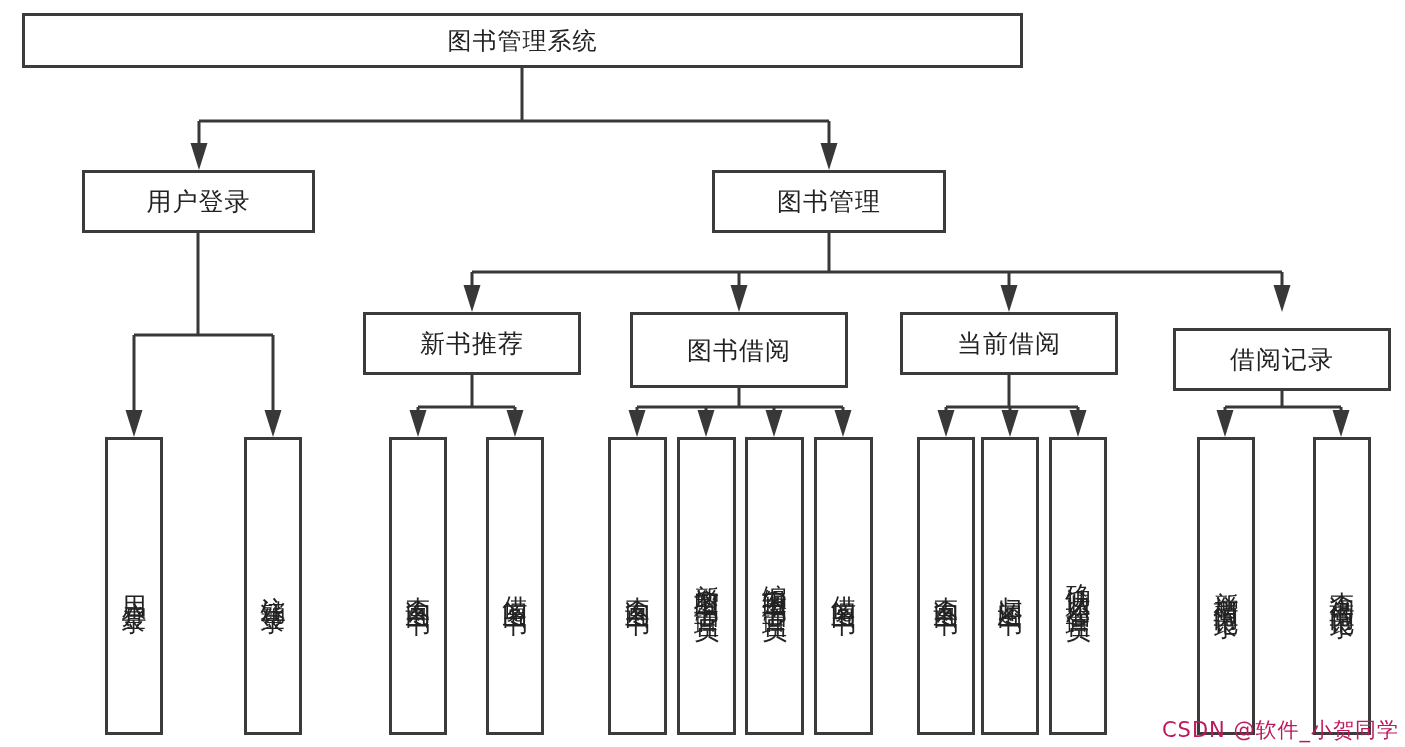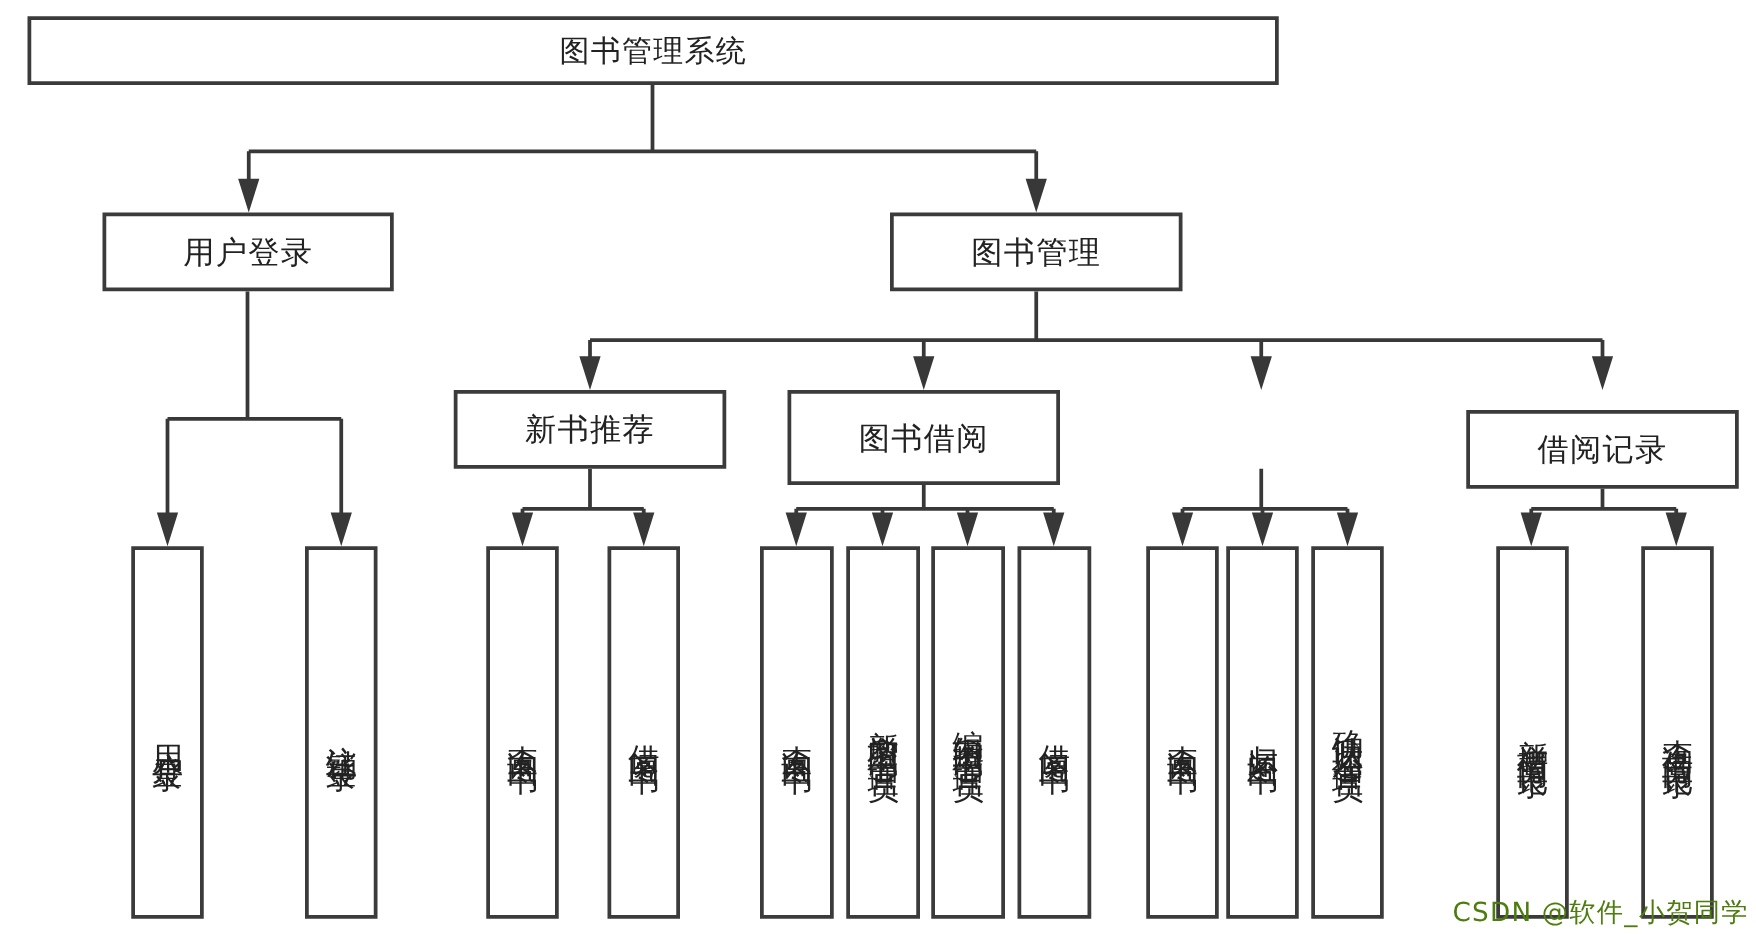--- a/index.html
+++ b/index.html
@@ -51,21 +51,21 @@
     top: 437px;
     width: 58px;
     height: 298px;
   }
   .watermark {
     position: absolute;
     top: 716px;
     right: 6px;
     font-size: 21px;
     letter-spacing: 1px;
-    color: #4d7c0f;
+    color: #be185d;
     z-index: 2;
     white-space: nowrap;
   }
 </style>
 </head>
 <body>
 
 <div class="stage">
 
   <svg class="wires" viewBox="0 0 1405 747" xmlns="http://www.w3.org/2000/svg">
@@ -93,20 +93,21 @@
     <path class="head" d="M1225 437 L1216.5 410 L1233.5 410 Z M1341 437 L1332.5 410 L1349.5 410 Z"></path>
   </svg>
 
   <div class="box hbox" style="left:22px; top:13px; width:1001px; height:55px; font-size:24px;">图书管理系统</div>
 
   <div class="box hbox" style="left:82px; top:170px; width:233px; height:63px;">用户登录</div>
   <div class="box hbox" style="left:712px; top:170px; width:234px; height:63px;">图书管理</div>
 
   <div class="box hbox" style="left:363px; top:312px; width:218px; height:63px;">新书推荐</div>
   <div class="box hbox" style="left:630px; top:312px; width:218px; height:76px;">图书借阅</div>
+  <div class="box hbox" style="left:900px; top:312px; width:218px; height:63px;">当前借阅</div>
   <div class="box hbox" style="left:1173px; top:328px; width:218px; height:63px;">借阅记录</div>
 
   <div class="box vbox" style="left:105px;">用户登录</div>
   <div class="box vbox" style="left:244px;">注销登录</div>
 
   <div class="box vbox" style="left:389px;">查询图书</div>
   <div class="box vbox" style="left:486px;">借阅图书</div>
 
   <div class="box vbox" style="left:608px; width:59px;">查询图书</div>
   <div class="box vbox" style="left:677px; width:59px;">新增图书（管理员）</div>

